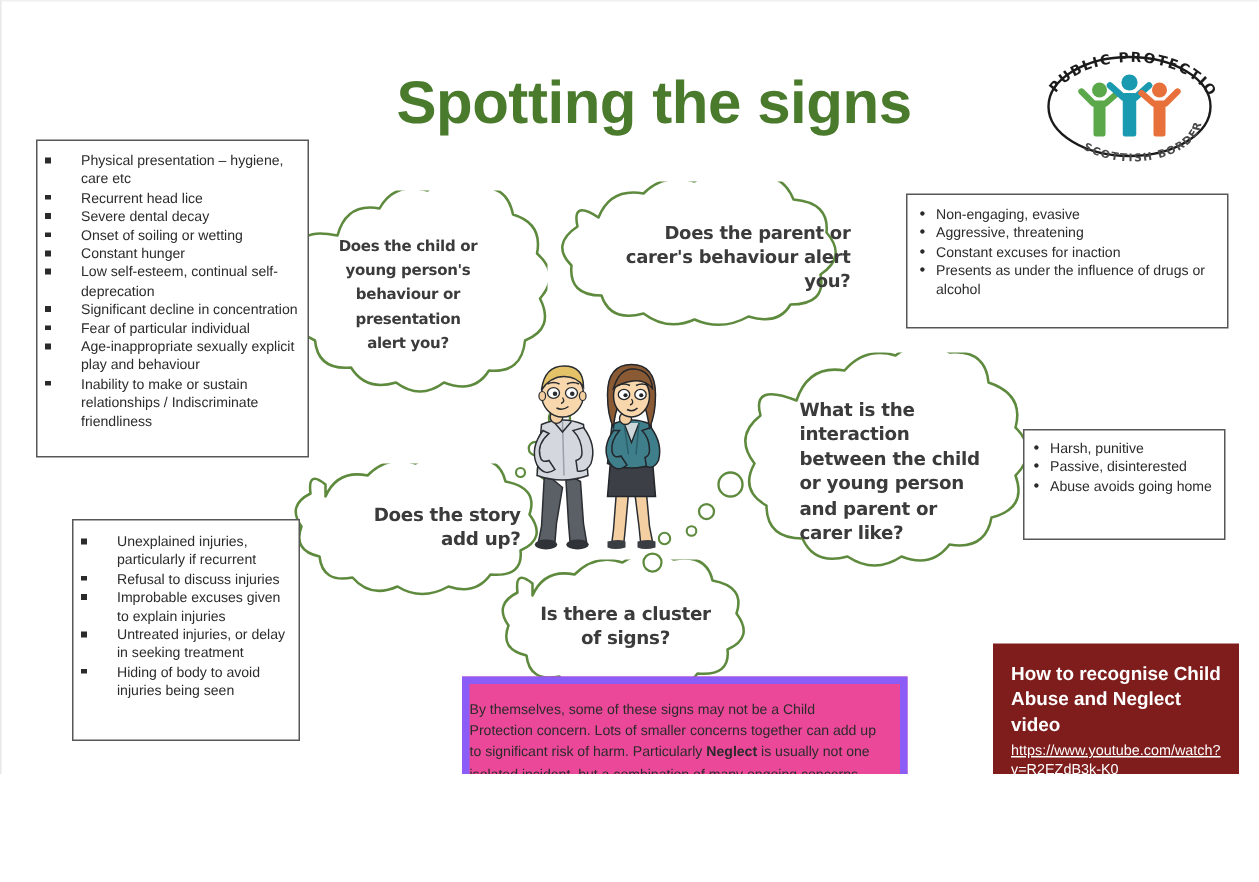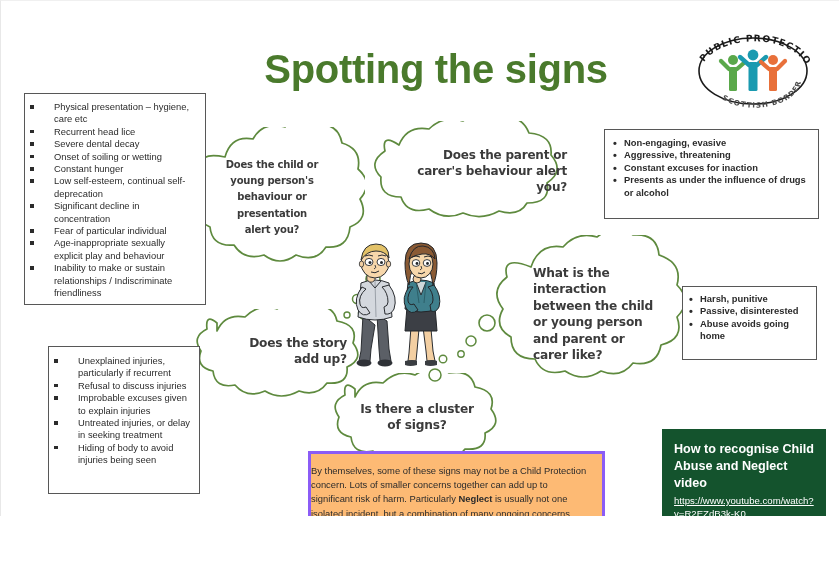--- a/index.html
+++ b/index.html
@@ -74,60 +74,60 @@
 
   
   .sq li { padding-left: 24px; }
   .sq li .bullet {
     width: 3.5px;
     height: 3.5px;
     background: #2b2b2b;
   }
 
   
-  .rd li { padding-left: 11px; font-weight: bold; }
+  .rd li { padding-left: 11px; }
   .rd li .bullet {
     width: 0; height: 0;
     top: 3px;
     font-size: 11px;
     line-height: 6px;
     color: #2b2b2b;
   }
   .rd li .bullet::before { content: "\2022"; }
 
-  #box-child-signs   { left: 23px;  top: 92px;  width: 182px; height: 212px; padding: 7px 16px 5px 5px; }
+  #box-child-signs   { left: 23px;  top: 92px;  width: 182px; height: 212px; padding: 7px 4px 5px 5px; }
   #box-injury-signs  { left: 47px;  top: 345px; width: 152px; height: 148px; padding: 8px 8px 5px 5px; }
   #box-carer-signs   { left: 603px; top: 128px; width: 215px; height: 90px;  padding: 7px 6px 5px 8px; }
   #box-interaction-signs { left: 681px; top: 285px; width: 135px; height: 74px; padding: 6px 5px 5px 6px; }
 
   
   #box-summary {
     position: absolute;
     left: 307px;
     top: 450px;
     width: 297px;
     height: 104px;
-    border: 3px solid #8b5cf6;
-    background: #fdba74;
+    border: 5px solid #8b5cf6;
+    background: #ec4899;
     box-sizing: border-box;
     padding: 10px 12px 6px 0;
     font-size: 9.4px;
     line-height: 14.2px;
     color: #2b2b2b;
   }
   #box-summary b { font-weight: bold; }
 
   
   #box-video {
     position: absolute;
     left: 661px;
     top: 428px;
     width: 164px;
     height: 126px;
-    background: #14532d;
+    background: #7f1d1d;
     box-sizing: border-box;
     padding: 12px 12px 8px 12px;
     color: #ffffff;
   }
   #box-video .vtitle {
     font-size: 12.6px;
     font-weight: bold;
     line-height: 17px;
   }
   #box-video .vlink {

